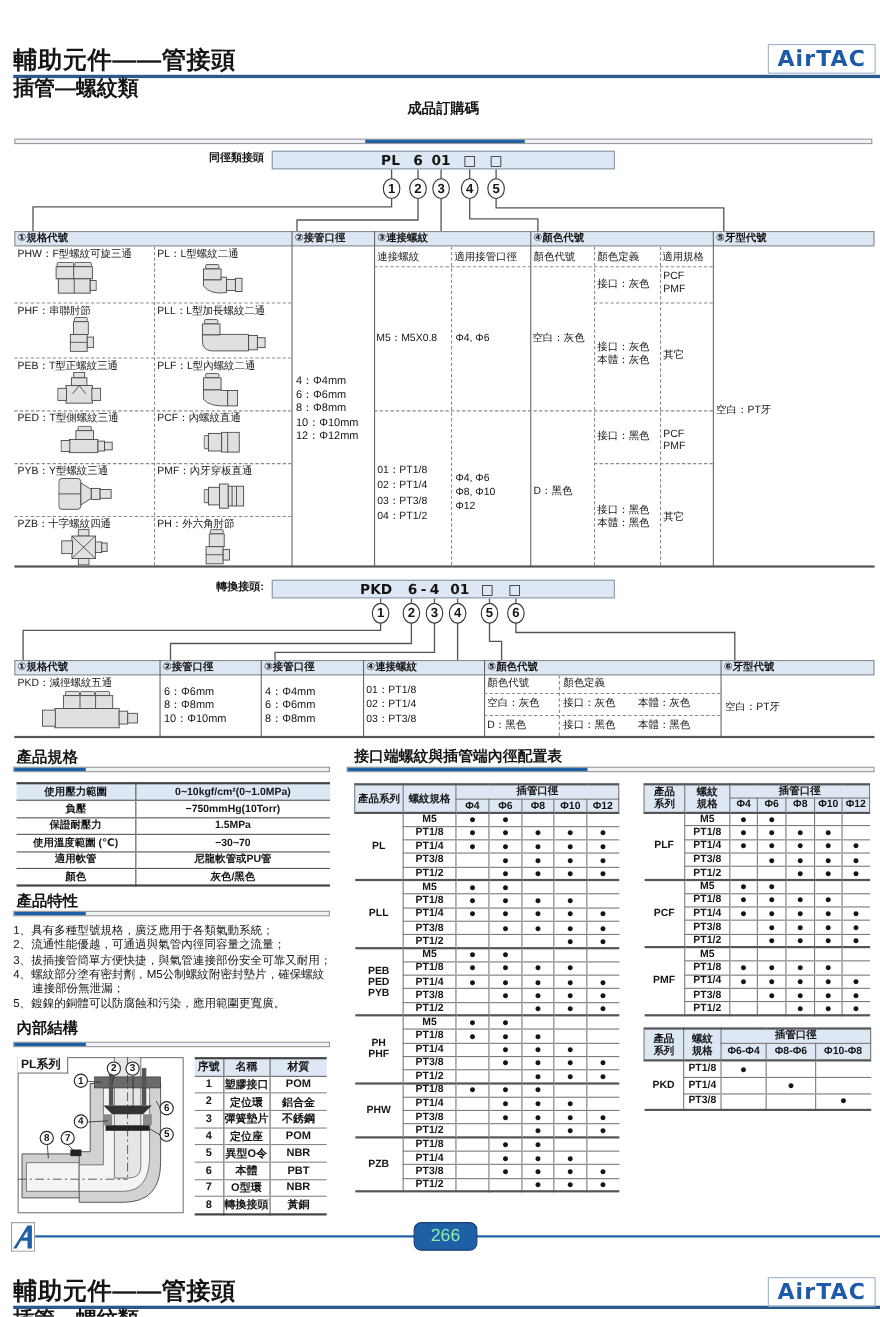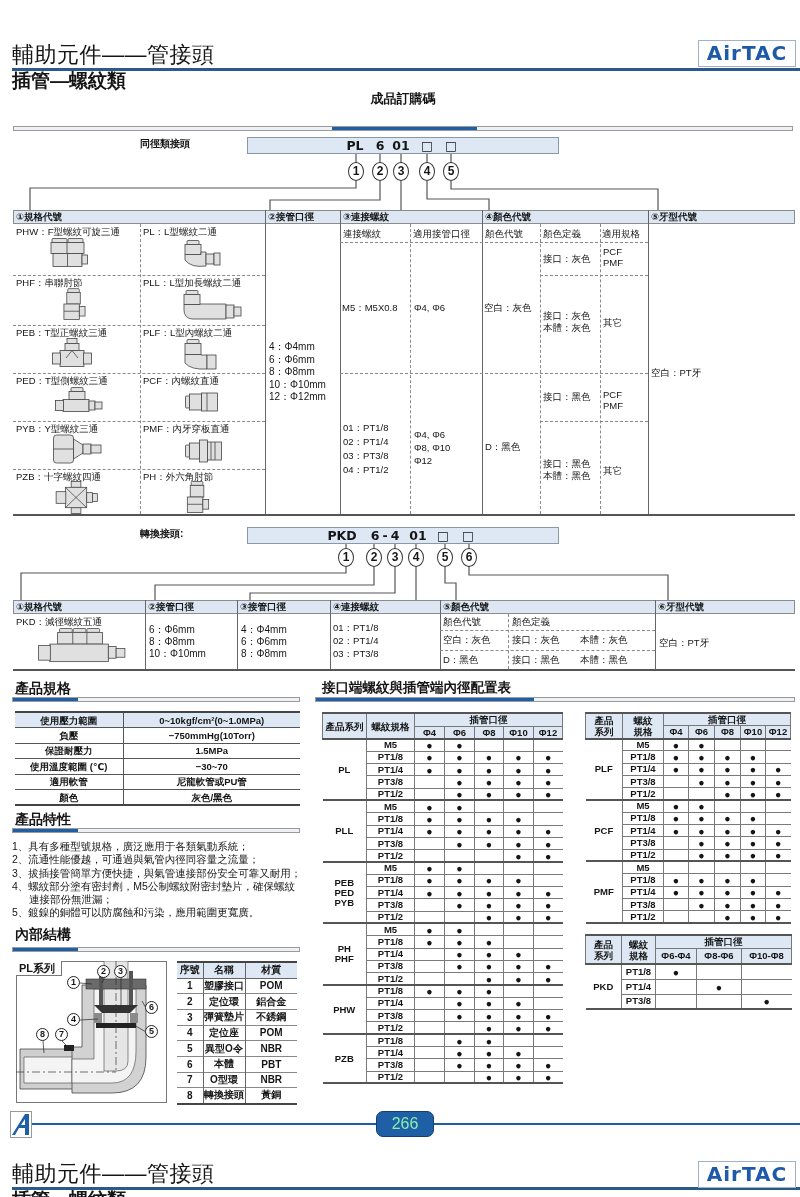--- a/index.html
+++ b/index.html
@@ -1,26 +1,26 @@
 <!DOCTYPE html>
 <html><head>
 <meta charset="utf-8">
 <style>
 *{box-sizing:border-box;margin:0;padding:0}
 html,body{width:800px;height:1197px;overflow:hidden;background:#fff}
 body{position:relative;font-family:"Liberation Sans","DejaVu Sans",sans-serif;color:#151515}
 .a{position:absolute}
-.title{font-size:22px;font-weight:normal;letter-spacing:.5px;line-height:26px;white-space:nowrap}
+.title{font-size:22px;font-weight:bold;letter-spacing:.5px;line-height:26px;white-space:nowrap}
 .subtitle{font-size:19px;font-weight:bold;line-height:16px;white-space:nowrap}
 .rule{height:3px;background:#2a5a8c}
 .logo{width:98px;height:27px;border:1px solid #9fb2c8;color:#1e5aa8;font-family:"DejaVu Sans",sans-serif;font-weight:bold;font-size:20px;line-height:25px;text-align:center;letter-spacing:1px}
 .sect{font-size:13px;font-weight:bold;line-height:15px;white-space:nowrap}
 .bar{height:5px;border:1px solid #9a9a9a;background:#eef2f6}
 .bar-fill{height:3px;background:#1f5fa6}
-.lbl{font-size:10px;font-weight:bold;line-height:12px;white-space:nowrap}
+.lbl{font-size:10px;font-weight:bold;line-height:12px;text-align:right;white-space:nowrap}
 .codebox{background:#dde8f4;border:1px solid #8a97a5}
 .cp{width:30px;text-align:center;font-size:12.5px;font-weight:bold;line-height:15px;font-family:"DejaVu Sans",sans-serif}
 .circ{width:16px;height:19px;border:1.2px solid #333;border-radius:50%;font-size:12px;font-weight:bold;text-align:center;line-height:17px;background:#fff}
 .thead{background:#dce7f3;border:1px solid #8c8c8c}
 .th{font-size:9.5px;font-weight:bold;line-height:12px;white-space:nowrap}
 .t{font-size:9.5px;line-height:12px;white-space:nowrap}
 .vl{width:1px;background:#666}
 .hl{height:2px;background:#555}
 .dh{height:0;border-top:1px dashed #8a8a8a}
 .dv{width:0;border-left:1px dashed #8a8a8a}

